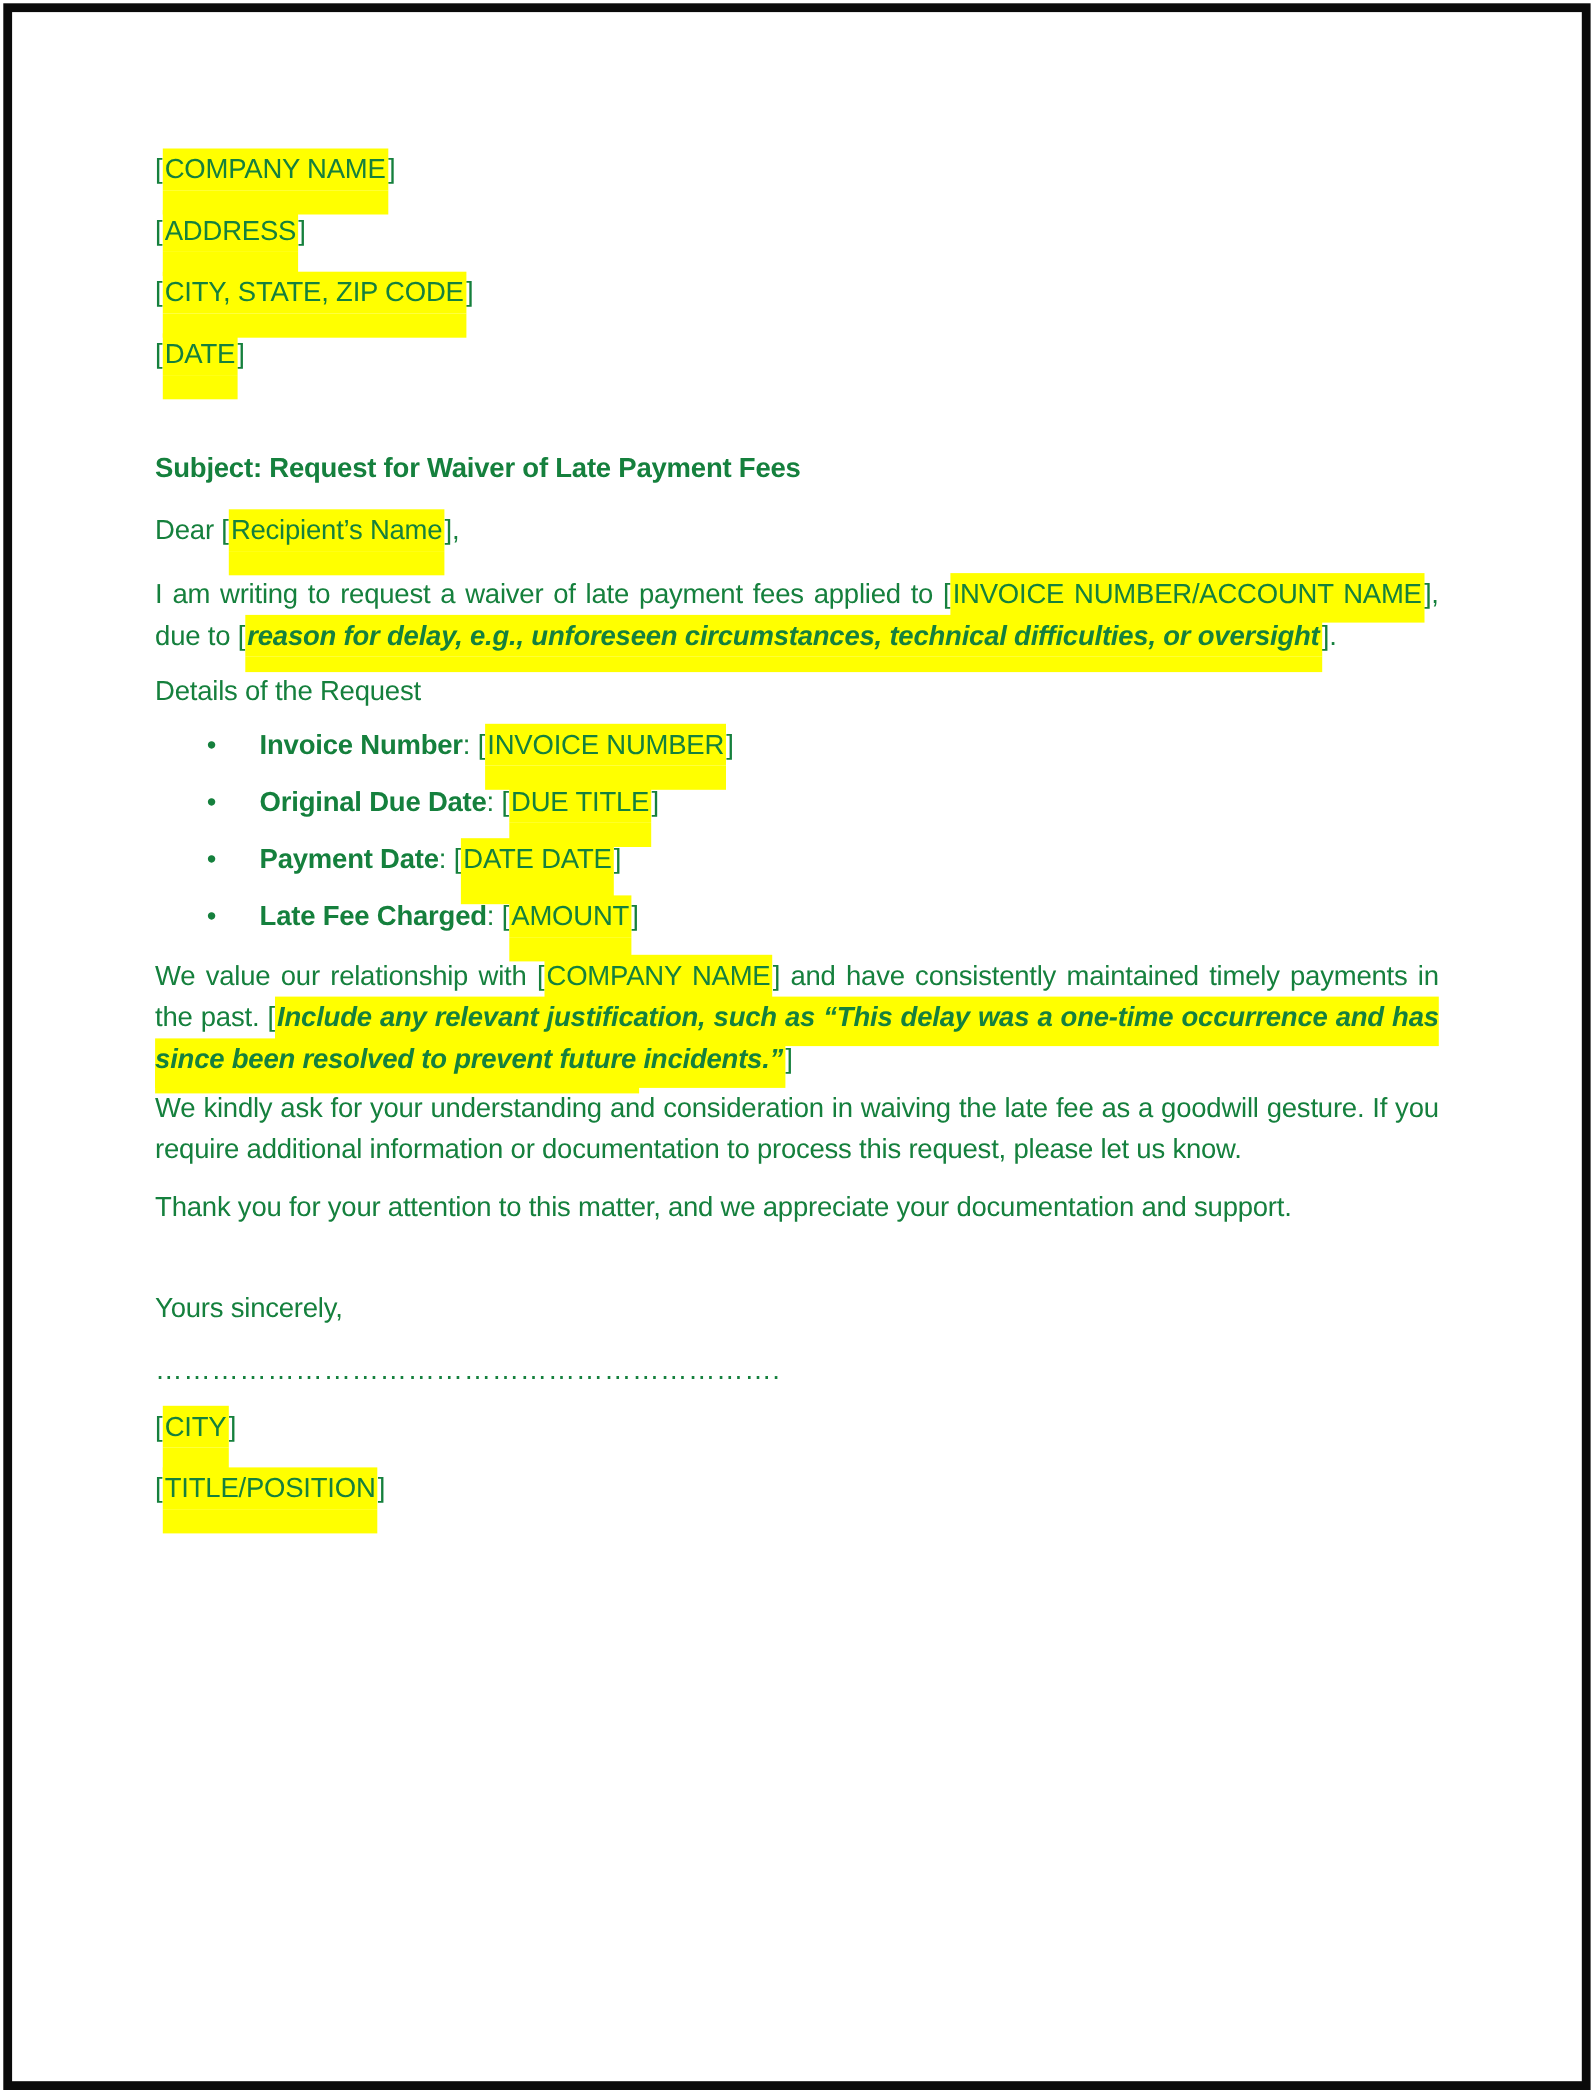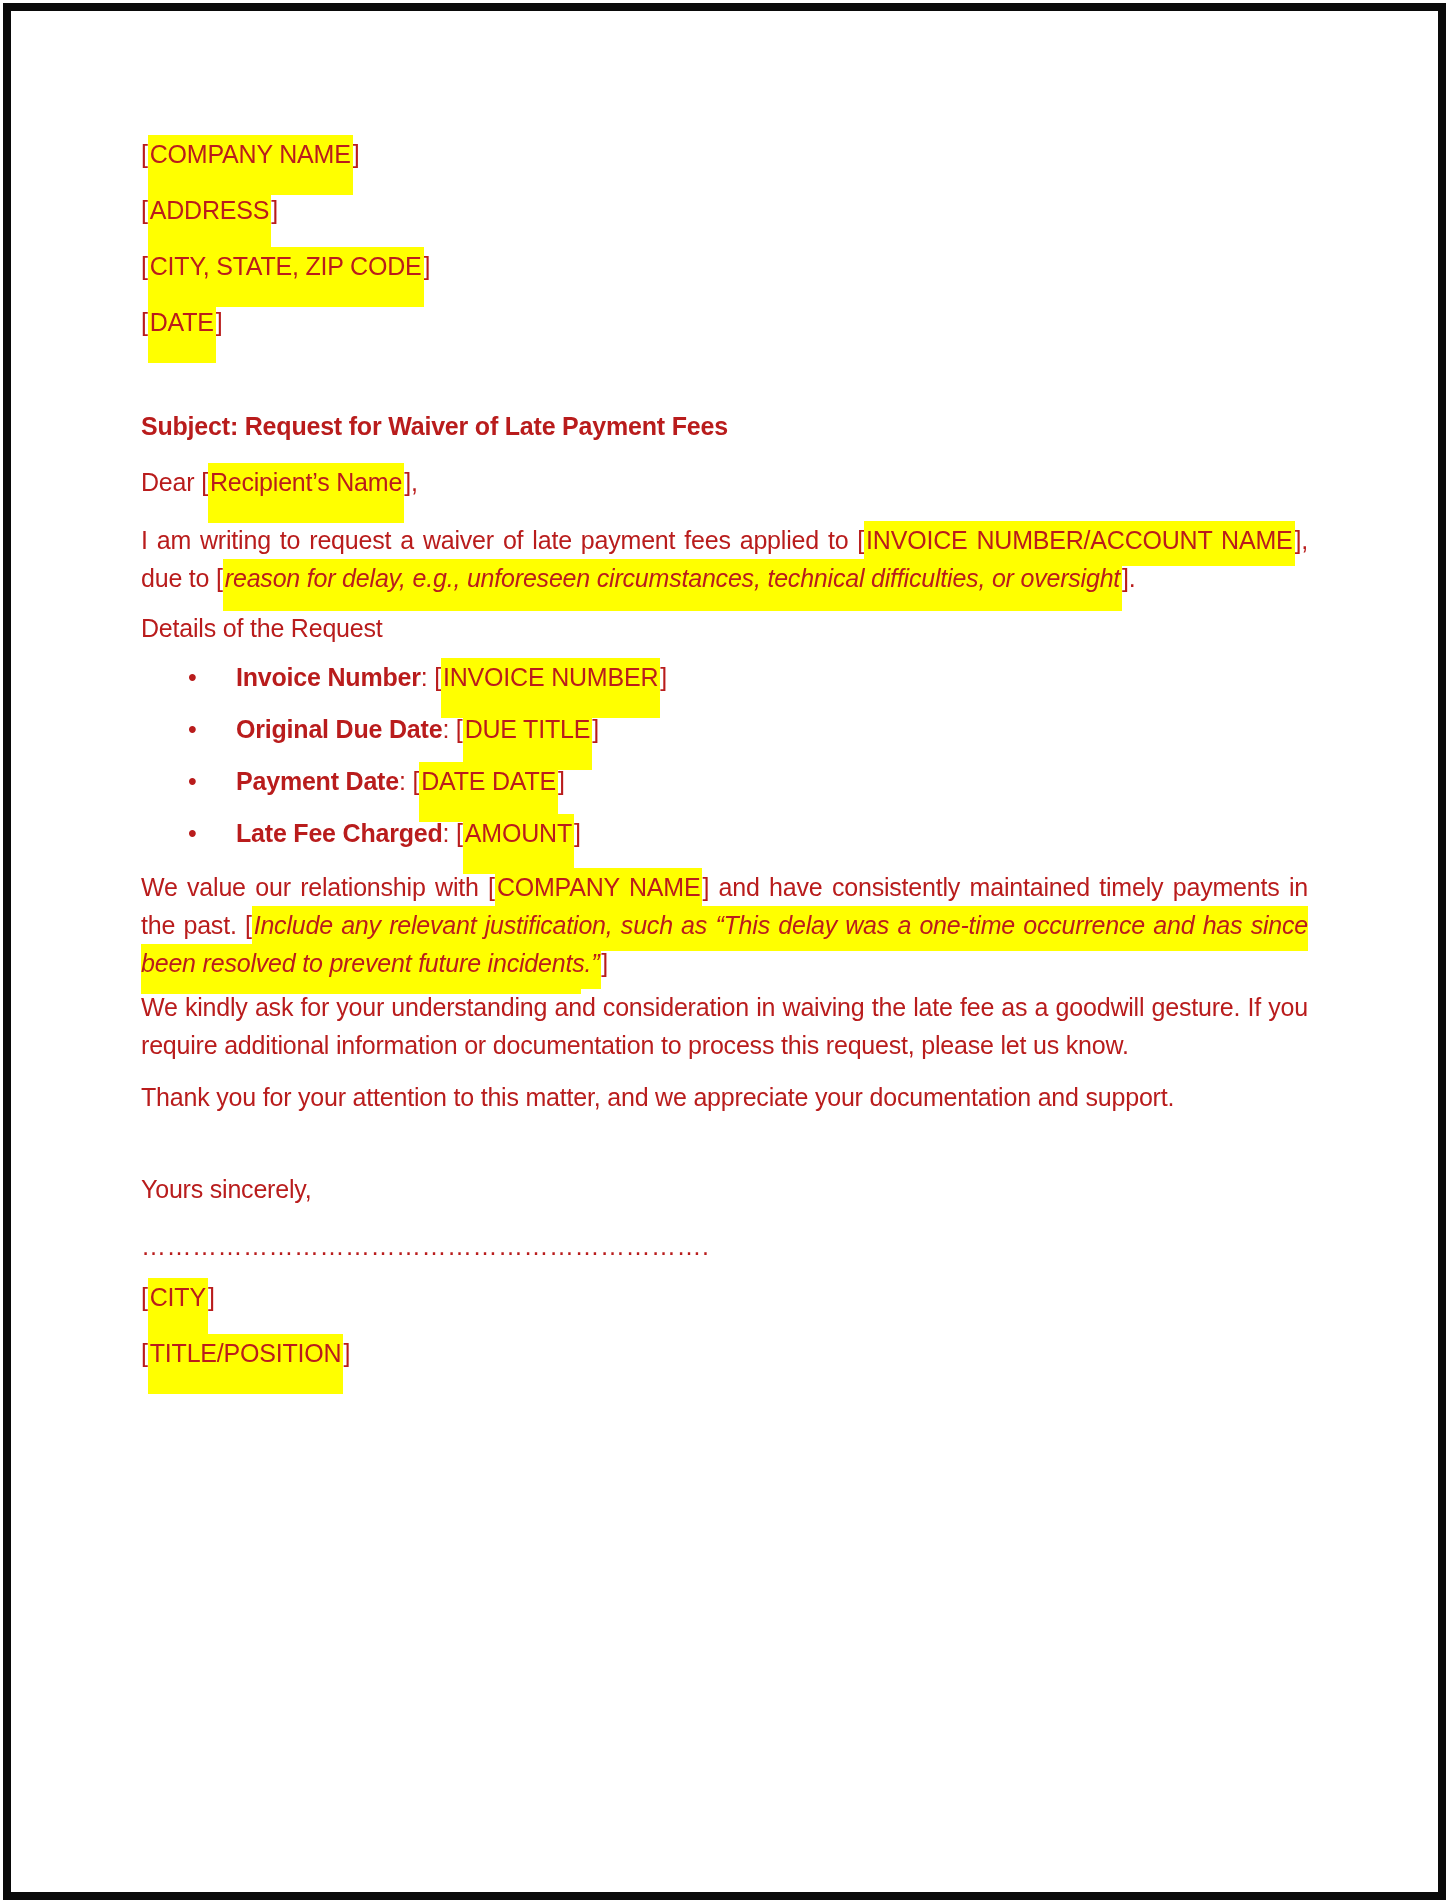--- a/index.html
+++ b/index.html
@@ -2,21 +2,21 @@
 <html><head>
 <meta charset="utf-8">
 <style>
   html,body{margin:0;padding:0;background:#ffffff;}
   .page{
     position:relative;
     width:1449px;height:1903px;
     background:#ffffff;
     overflow:hidden;
     font-family:"Liberation Sans","DejaVu Sans",sans-serif;
-    color:#b91c1c;
+    color:#15803d;
     --hl:#ffff00;
   }
   .frame{
     position:absolute;inset:3px;
     border:8px solid #0a0a0a;
     pointer-events:none;
   }
   .content{
     position:absolute;left:11px;top:11px;right:11px;
     padding:126px 130px 0 130px;
@@ -31,21 +31,21 @@
   .mb0{margin-bottom:0;}
   .mb22{margin-bottom:22px;}
   .mb56{margin-bottom:56px;}
   .sp-lg{height:48px;}
   
   .hl{
     background:var(--hl);
     padding:5px 2px;
     position:relative;
   }
-  .it{font-style:italic;}
+  .it{font-style:italic;font-weight:bold;}
   .pad{padding-bottom:12px;}
   .tail::after,.tail-sm::after{
     content:"";
     position:absolute;left:0;top:100%;
     width:100%;background:var(--hl);
   }
   .tail::after{height:22px;}
   .tail-sm::after{height:14px;}
   
   .block-tail{

